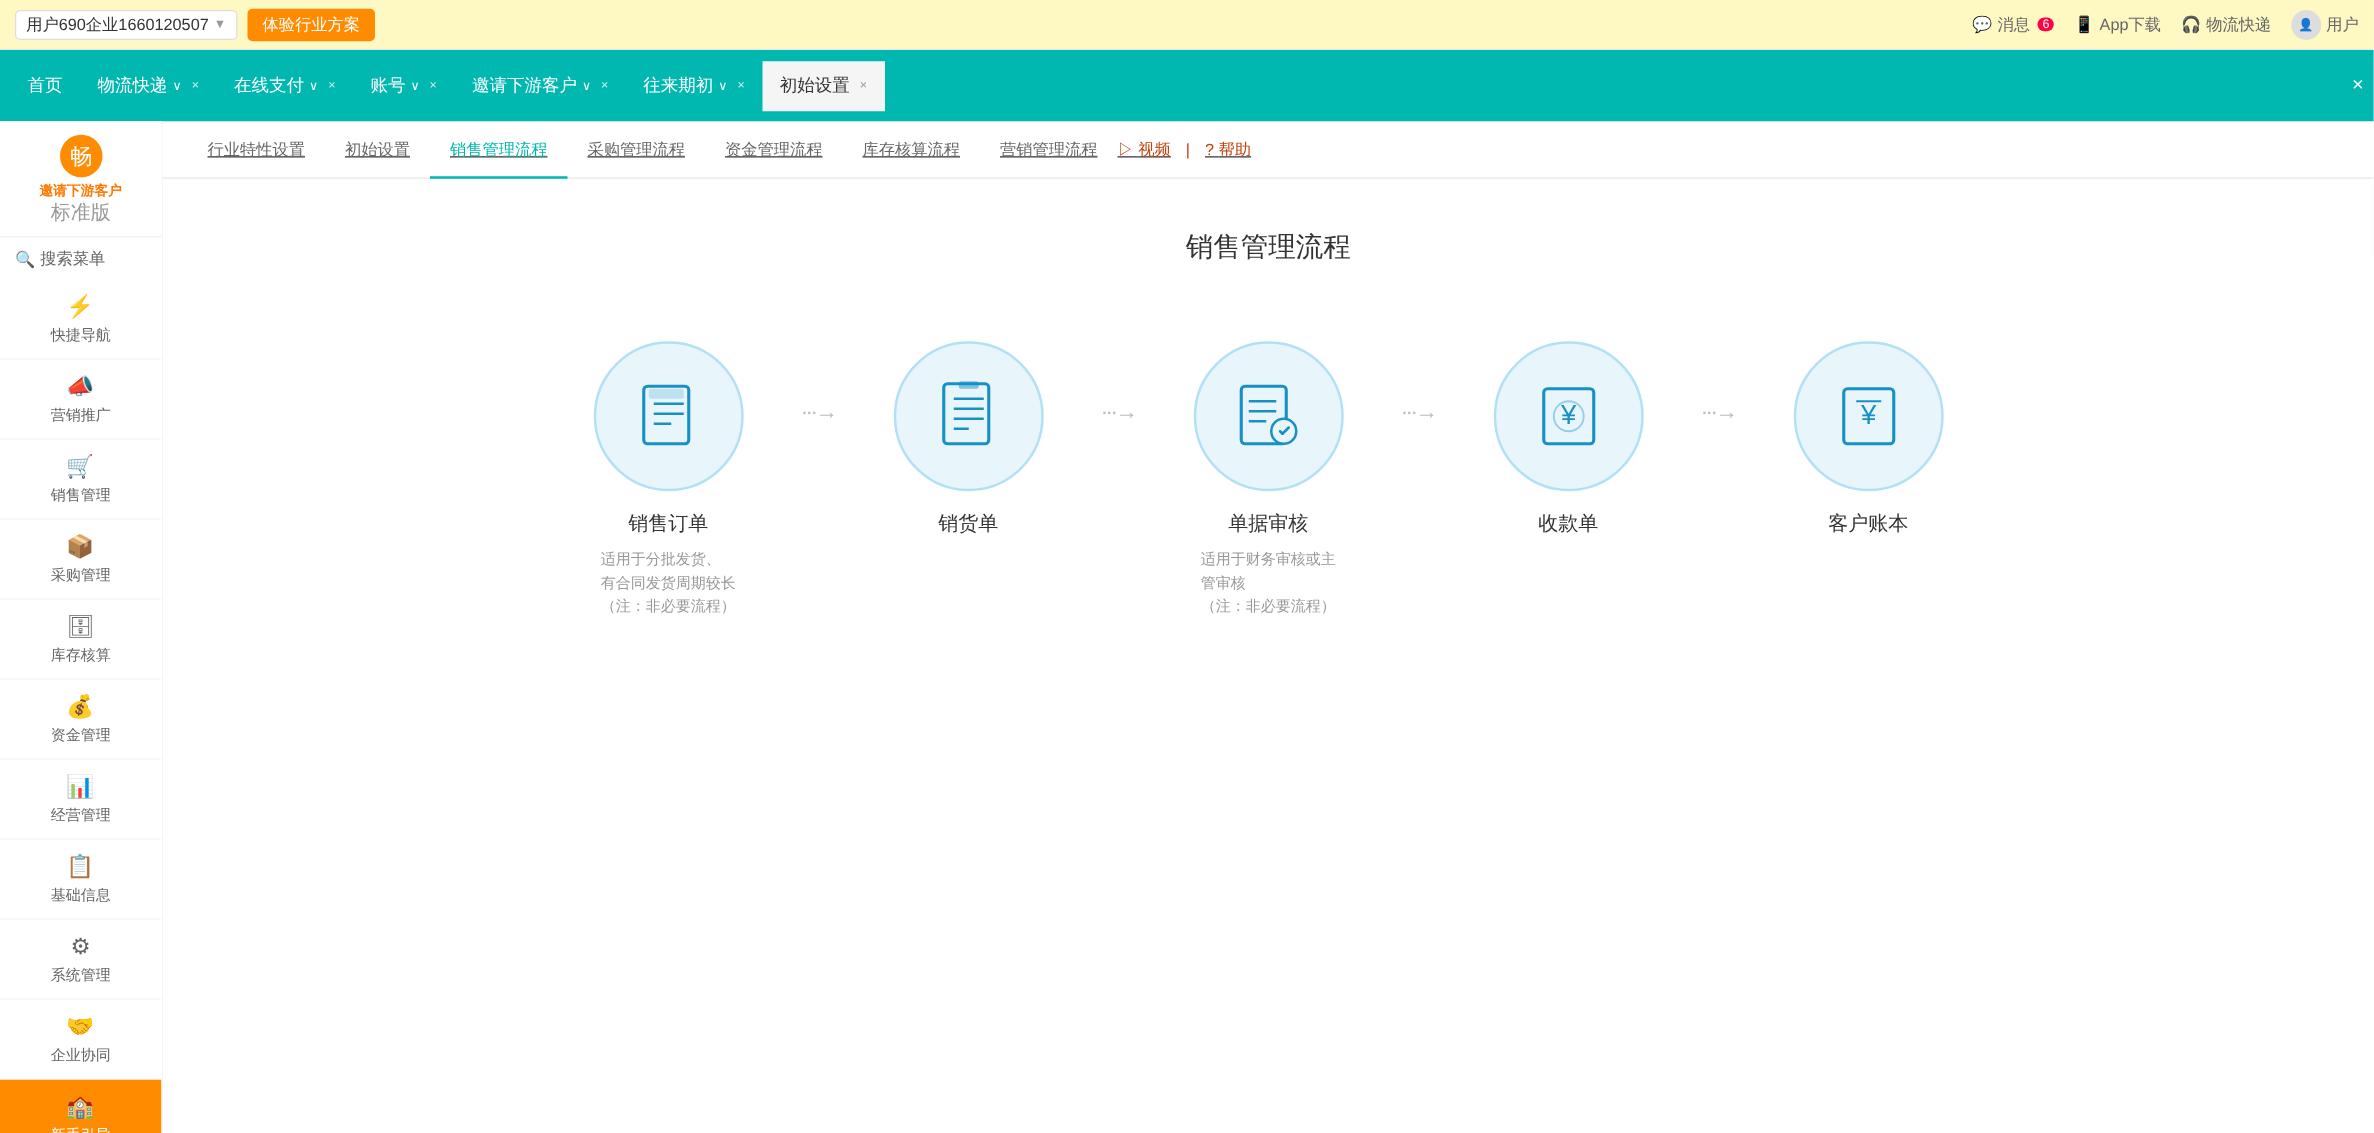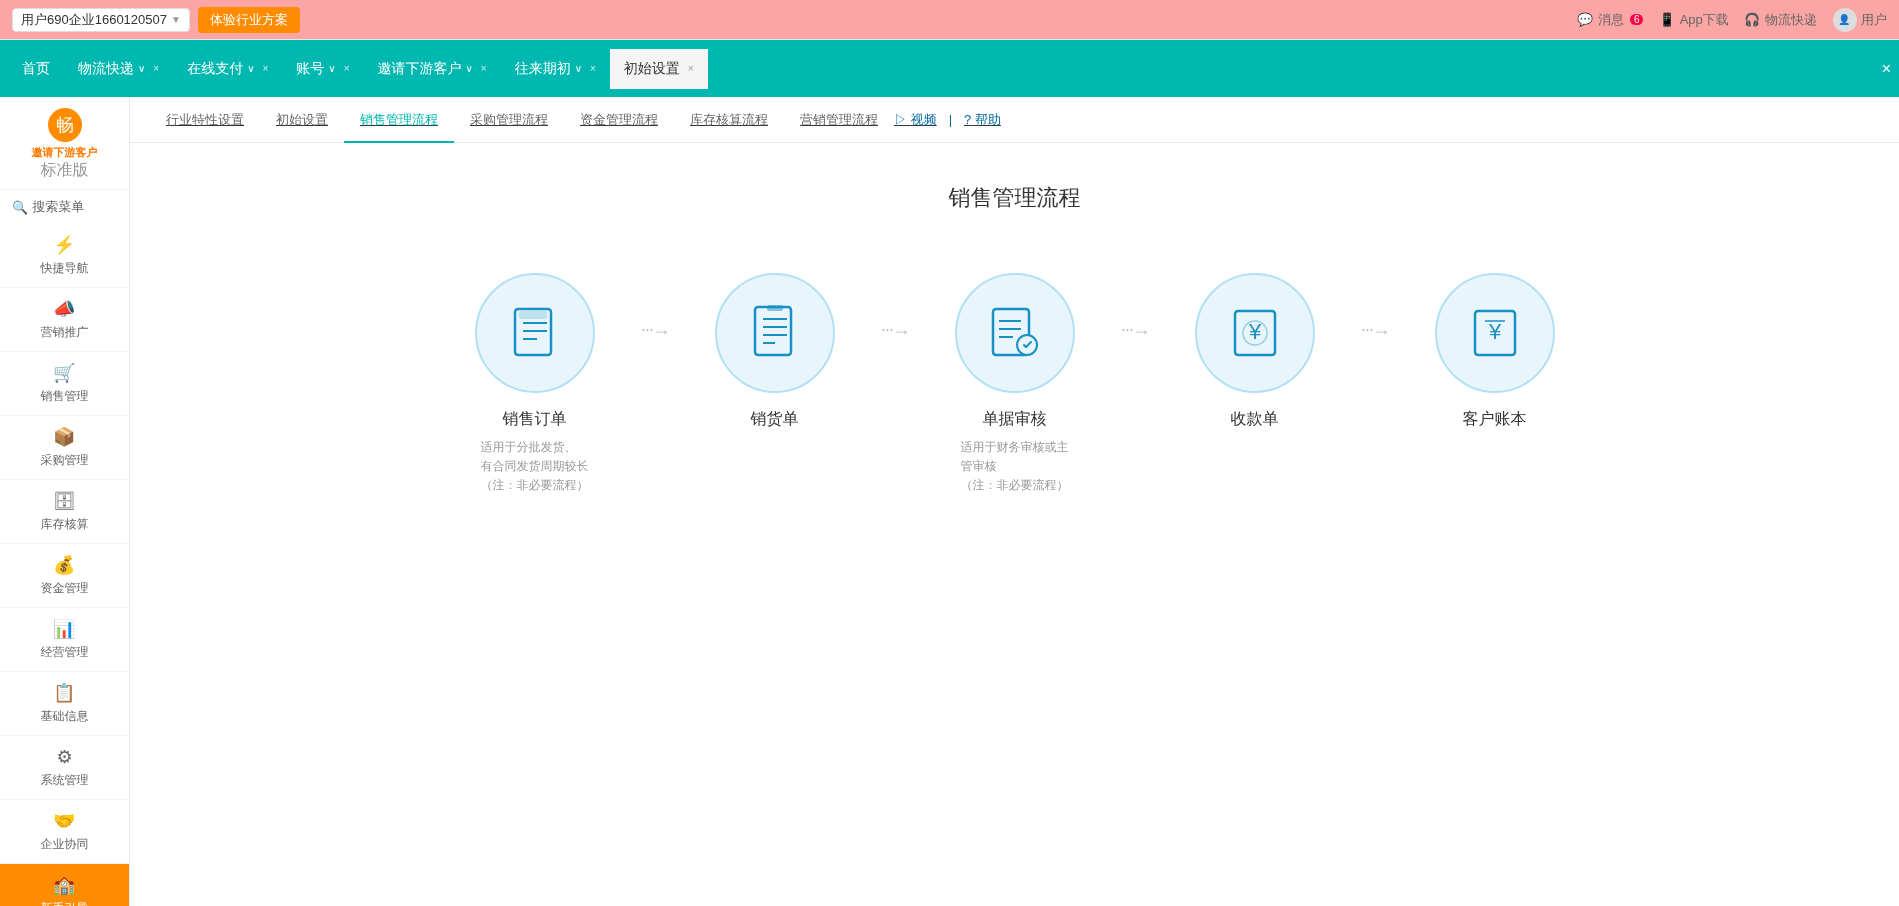--- a/index.html
+++ b/index.html
@@ -3,21 +3,21 @@
   <meta charset="utf-8">
   <style>
     * { box-sizing: border-box; margin: 0; padding: 0; }
     body { font-family: "Microsoft YaHei", "PingFang SC", sans-serif; font-size: 14px; background: #f5f5f5; color: #333; }
 
     
     .top-bar {
       display: flex;
       align-items: center;
       height: 40px;
-      background: #fca5a5;
+      background: #fef9c3;
       border-bottom: 1px solid #e8e8e8;
       padding: 0 12px;
       justify-content: space-between;
       gap: 44px;
     }
     .top-bar-left { display: flex; align-items: center; gap: 8px; }
     .user-select {
       display: flex; align-items: center; gap: 4px;
       border: 1px solid #ddd; border-radius: 4px; padding: 2px 8px;
       font-size: 13px; cursor: pointer; background: #fff;
@@ -96,21 +96,21 @@
       background: #fff;
       justify-content: flex-start;
       text-decoration: underline;
     }
     .sub-tabs-left { display: flex; }
     .sub-tab {
       padding: 14px 16px 12px; cursor: pointer; font-size: 13px; color: #666;
       border-bottom: 2px solid transparent; margin-bottom: -1px;
     }
     .sub-tab.active { color: #00b8b0; border-bottom-color: #00b8b0; font-weight: 500; }
-    .sub-tabs-right { display: flex; align-items: center; gap: 12px; font-size: 13px; color: #0369a1; cursor: pointer; }
+    .sub-tabs-right { display: flex; align-items: center; gap: 12px; font-size: 13px; color: #c2410c; cursor: pointer; }
 
     
     .flow-section { padding: 40px 20px; }
     .flow-title { text-align: center; font-size: 22px; color: #333; margin-bottom: 60px; font-weight: 500; }
 
     .flow-steps {
       display: flex; align-items: flex-start; justify-content: center;
       gap: 0; flex-wrap: nowrap;
     }
     .flow-step { display: flex; flex-direction: column; align-items: center; width: 180px; }

